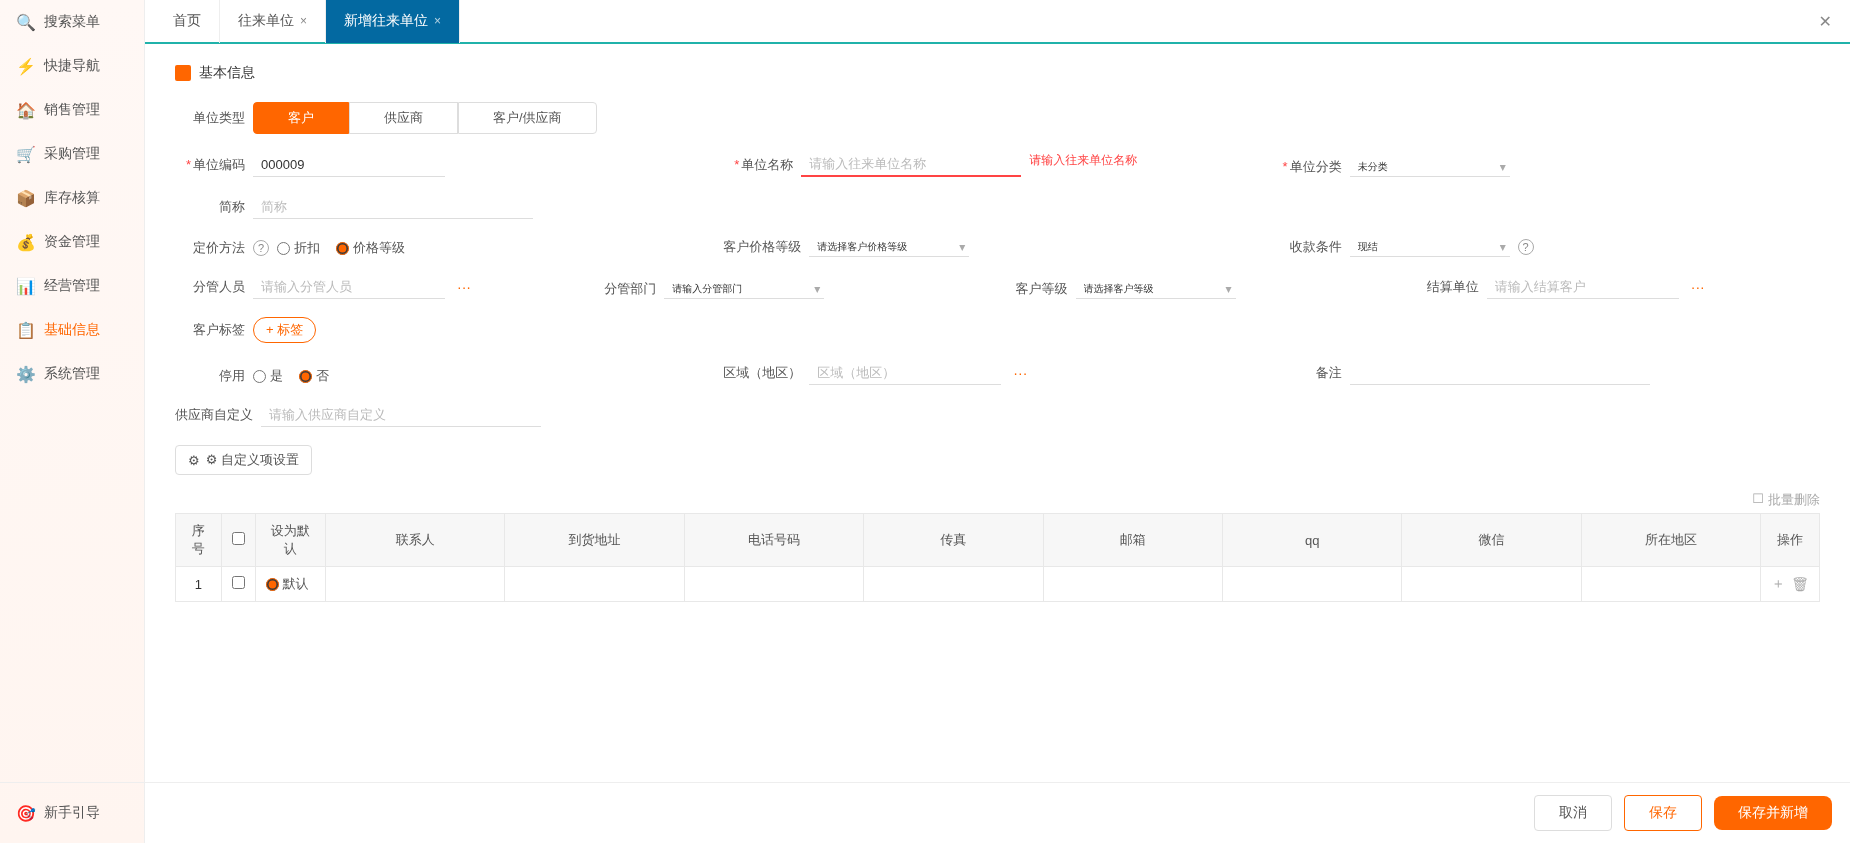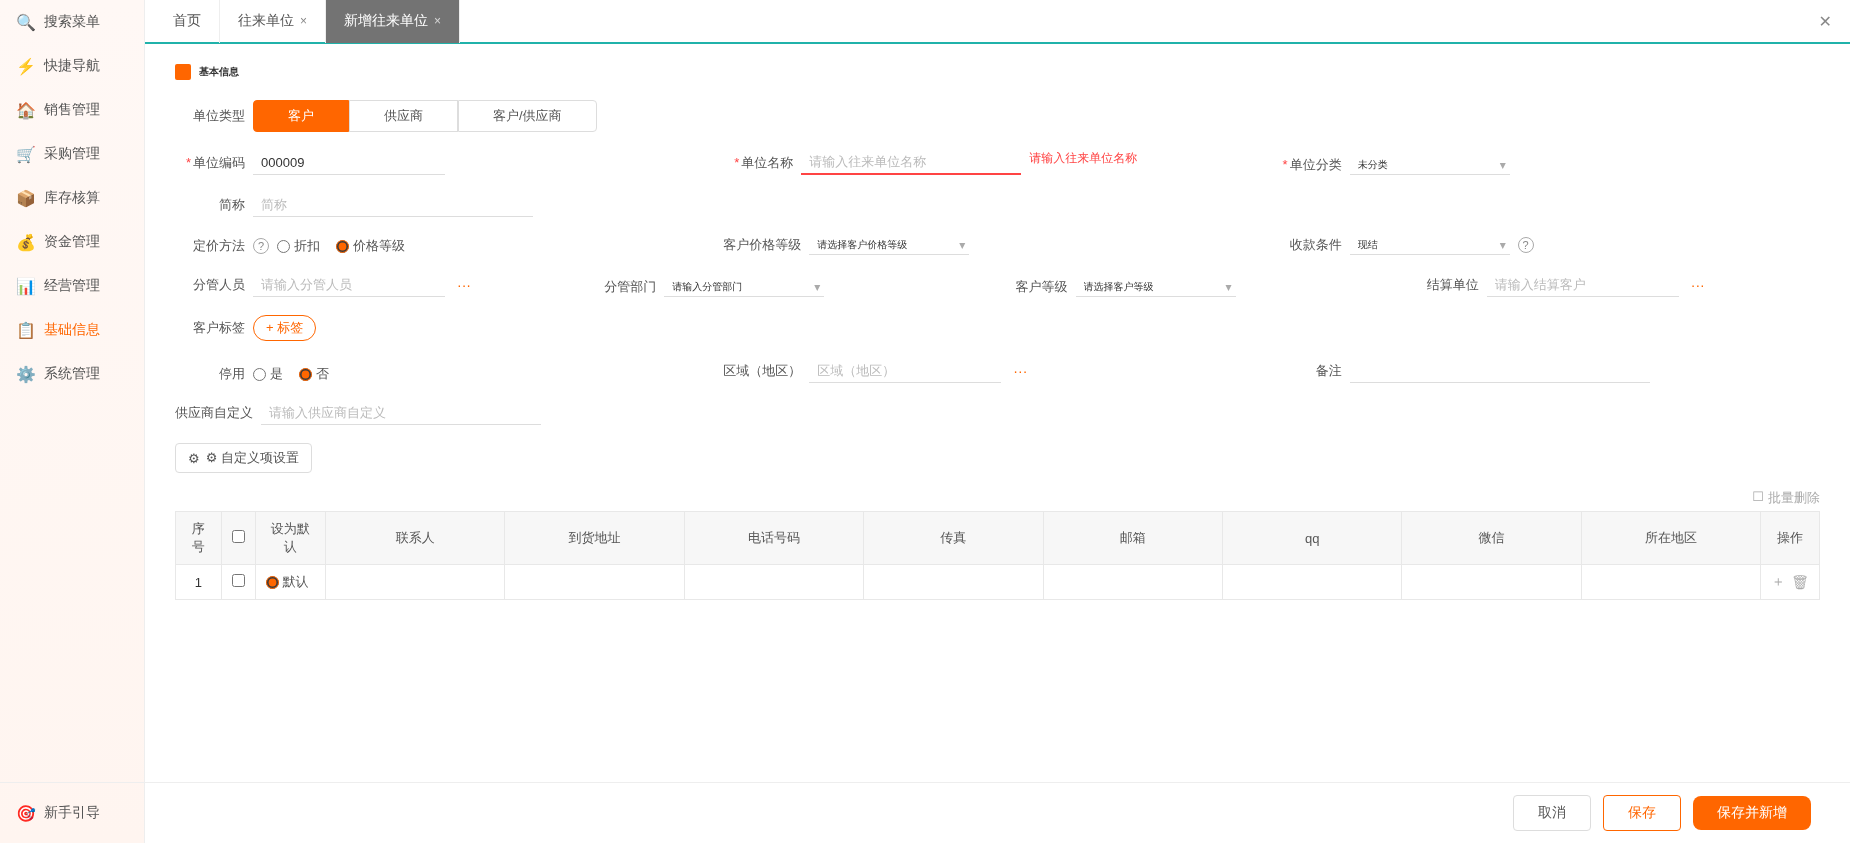--- a/index.html
+++ b/index.html
@@ -61,21 +61,21 @@
       height: 44px;
       display: flex;
       align-items: center;
       gap: 6px;
       cursor: pointer;
       font-size: 14px;
       color: #555;
       border-right: 1px solid #eee;
     }
     .tab.active {
-      background: #737373;
+      background: #0369a1;
       color: #fff;
     }
     .tab-close {
       font-size: 12px;
       color: inherit;
       cursor: pointer;
       opacity: 0.7;
     }
     .tabbar-close {
       margin-left: auto;
@@ -101,22 +101,22 @@
       margin-bottom: 20px;
     }
     .section-icon {
       width: 16px;
       height: 16px;
       background: #ff6600;
       display: inline-block;
       border-radius: 2px;
     }
     .section-title {
-      font-size: 10px;
-      font-weight: bold;
+      font-size: 14px;
+      font-weight: normal;
       color: #333;
     }
 
     
     .form-row {
       display: flex;
       align-items: flex-end;
       margin-bottom: 18px;
       flex-wrap: wrap;
       gap: 0;
@@ -316,21 +316,21 @@
     .action-icon-btn {
       color: #aaa;
       cursor: pointer;
       font-size: 14px;
     }
 
     
     .footer {
       background: #fff;
       border-top: 1px solid #eee;
-      padding: 12px 39px;
+      padding: 12px 18px;
       display: flex;
       justify-content: flex-end;
       align-items: center;
       gap: 12px;
       flex-shrink: 0;
     }
     .btn {
       padding: 8px 24px;
       border-radius: 4px;
       font-size: 14px;

